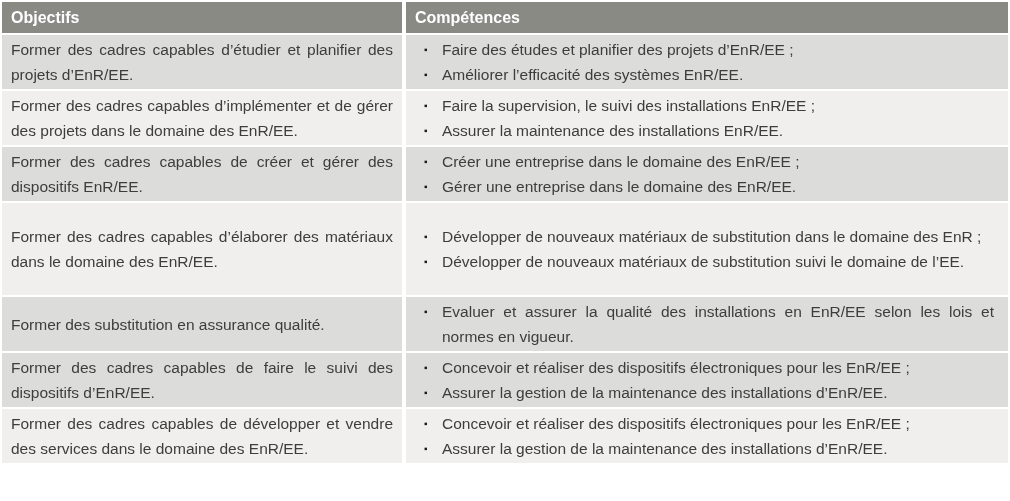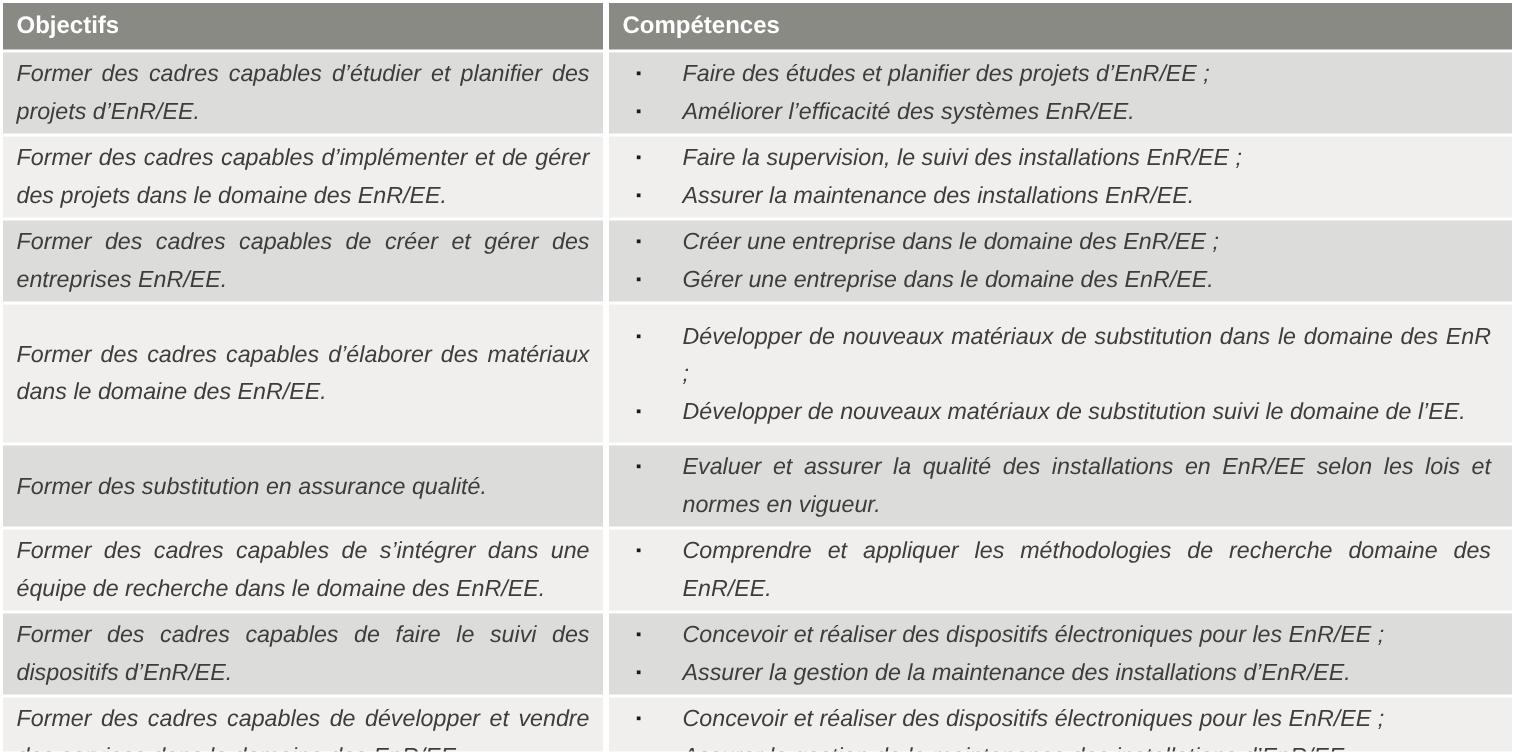--- a/index.html
+++ b/index.html
@@ -30,21 +30,20 @@
     text-align: left;
     padding: 5px 24px 5px 9px;
     height: 21px;
     vertical-align: middle;
   }
   td {
     vertical-align: middle;
     color: #3d3d3d;
     font-size: 15.5px;
     line-height: 25px;
-    font-style: italic;
   }
   tr.shaded td { background: #dcdcda; }
   tr.light td  { background: #f0efed; }
 
   td.obj-cell {
     padding: 2px 9px 2px 9px;
     text-align: justify;
     text-justify: inter-word;
   }
   td.comp-cell {
@@ -59,21 +58,20 @@
     padding-left: 8px;
     box-sizing: border-box;
     font-size: 10px;
     line-height: 25px;
     color: #1a1a1a;
   }
   .bullet-text {
     flex: 1 1 auto;
     text-align: justify;
     text-justify: inter-word;
-    margin-left: 13px;
   }
   
   tbody tr:nth-child(1) { height: 54px; }
   tbody tr:nth-child(2) { height: 51px; }
   tbody tr:nth-child(3) { height: 49px; }
   tbody tr:nth-child(4) { height: 92px; }
   tbody tr:nth-child(5) { height: 49px; }
   tbody tr:nth-child(6) { height: 49px; }
   tbody tr:nth-child(7) { height: 49px; }
   tbody tr:nth-child(8) { height: 52px; }
@@ -116,21 +114,21 @@
           <span class="bullet-text">Faire la supervision, le suivi des installations EnR/EE ;</span>
         </div>
         <div class="bullet-item">
           <span class="bullet-marker">▪</span>
           <span class="bullet-text">Assurer la maintenance des installations EnR/EE.</span>
         </div>
       </td>
     </tr>
 
     <tr class="shaded">
-      <td class="obj-cell">Former des cadres capables de créer et gérer des entreprises EnR/EE.</td>
+      <td class="obj-cell">Former des cadres capables de créer et gérer des dispositifs EnR/EE.</td>
       <td class="comp-cell">
         <div class="bullet-item">
           <span class="bullet-marker">▪</span>
           <span class="bullet-text">Créer une entreprise dans le domaine des EnR/EE ;</span>
         </div>
         <div class="bullet-item">
           <span class="bullet-marker">▪</span>
           <span class="bullet-text">Gérer une entreprise dans le domaine des EnR/EE.</span>
         </div>
       </td>
@@ -153,29 +151,20 @@
     <tr class="shaded">
       <td class="obj-cell">Former des substitution en assurance qualité.</td>
       <td class="comp-cell">
         <div class="bullet-item">
           <span class="bullet-marker">▪</span>
           <span class="bullet-text">Evaluer et assurer la qualité des installations en EnR/EE selon les lois et normes en vigueur.</span>
         </div>
       </td>
     </tr>
 
-    <tr class="light">
-      <td class="obj-cell">Former des cadres capables de s’intégrer dans une équipe de recherche dans le domaine des EnR/EE.</td>
-      <td class="comp-cell">
-        <div class="bullet-item">
-          <span class="bullet-marker">▪</span>
-          <span class="bullet-text">Comprendre et appliquer les méthodologies de recherche domaine des EnR/EE.</span>
-        </div>
-      </td>
-    </tr>
 
     <tr class="shaded">
       <td class="obj-cell">Former des cadres capables de faire le suivi des dispositifs d’EnR/EE.</td>
       <td class="comp-cell">
         <div class="bullet-item">
           <span class="bullet-marker">▪</span>
           <span class="bullet-text">Concevoir et réaliser des dispositifs électroniques pour les EnR/EE ;</span>
         </div>
         <div class="bullet-item">
           <span class="bullet-marker">▪</span>

